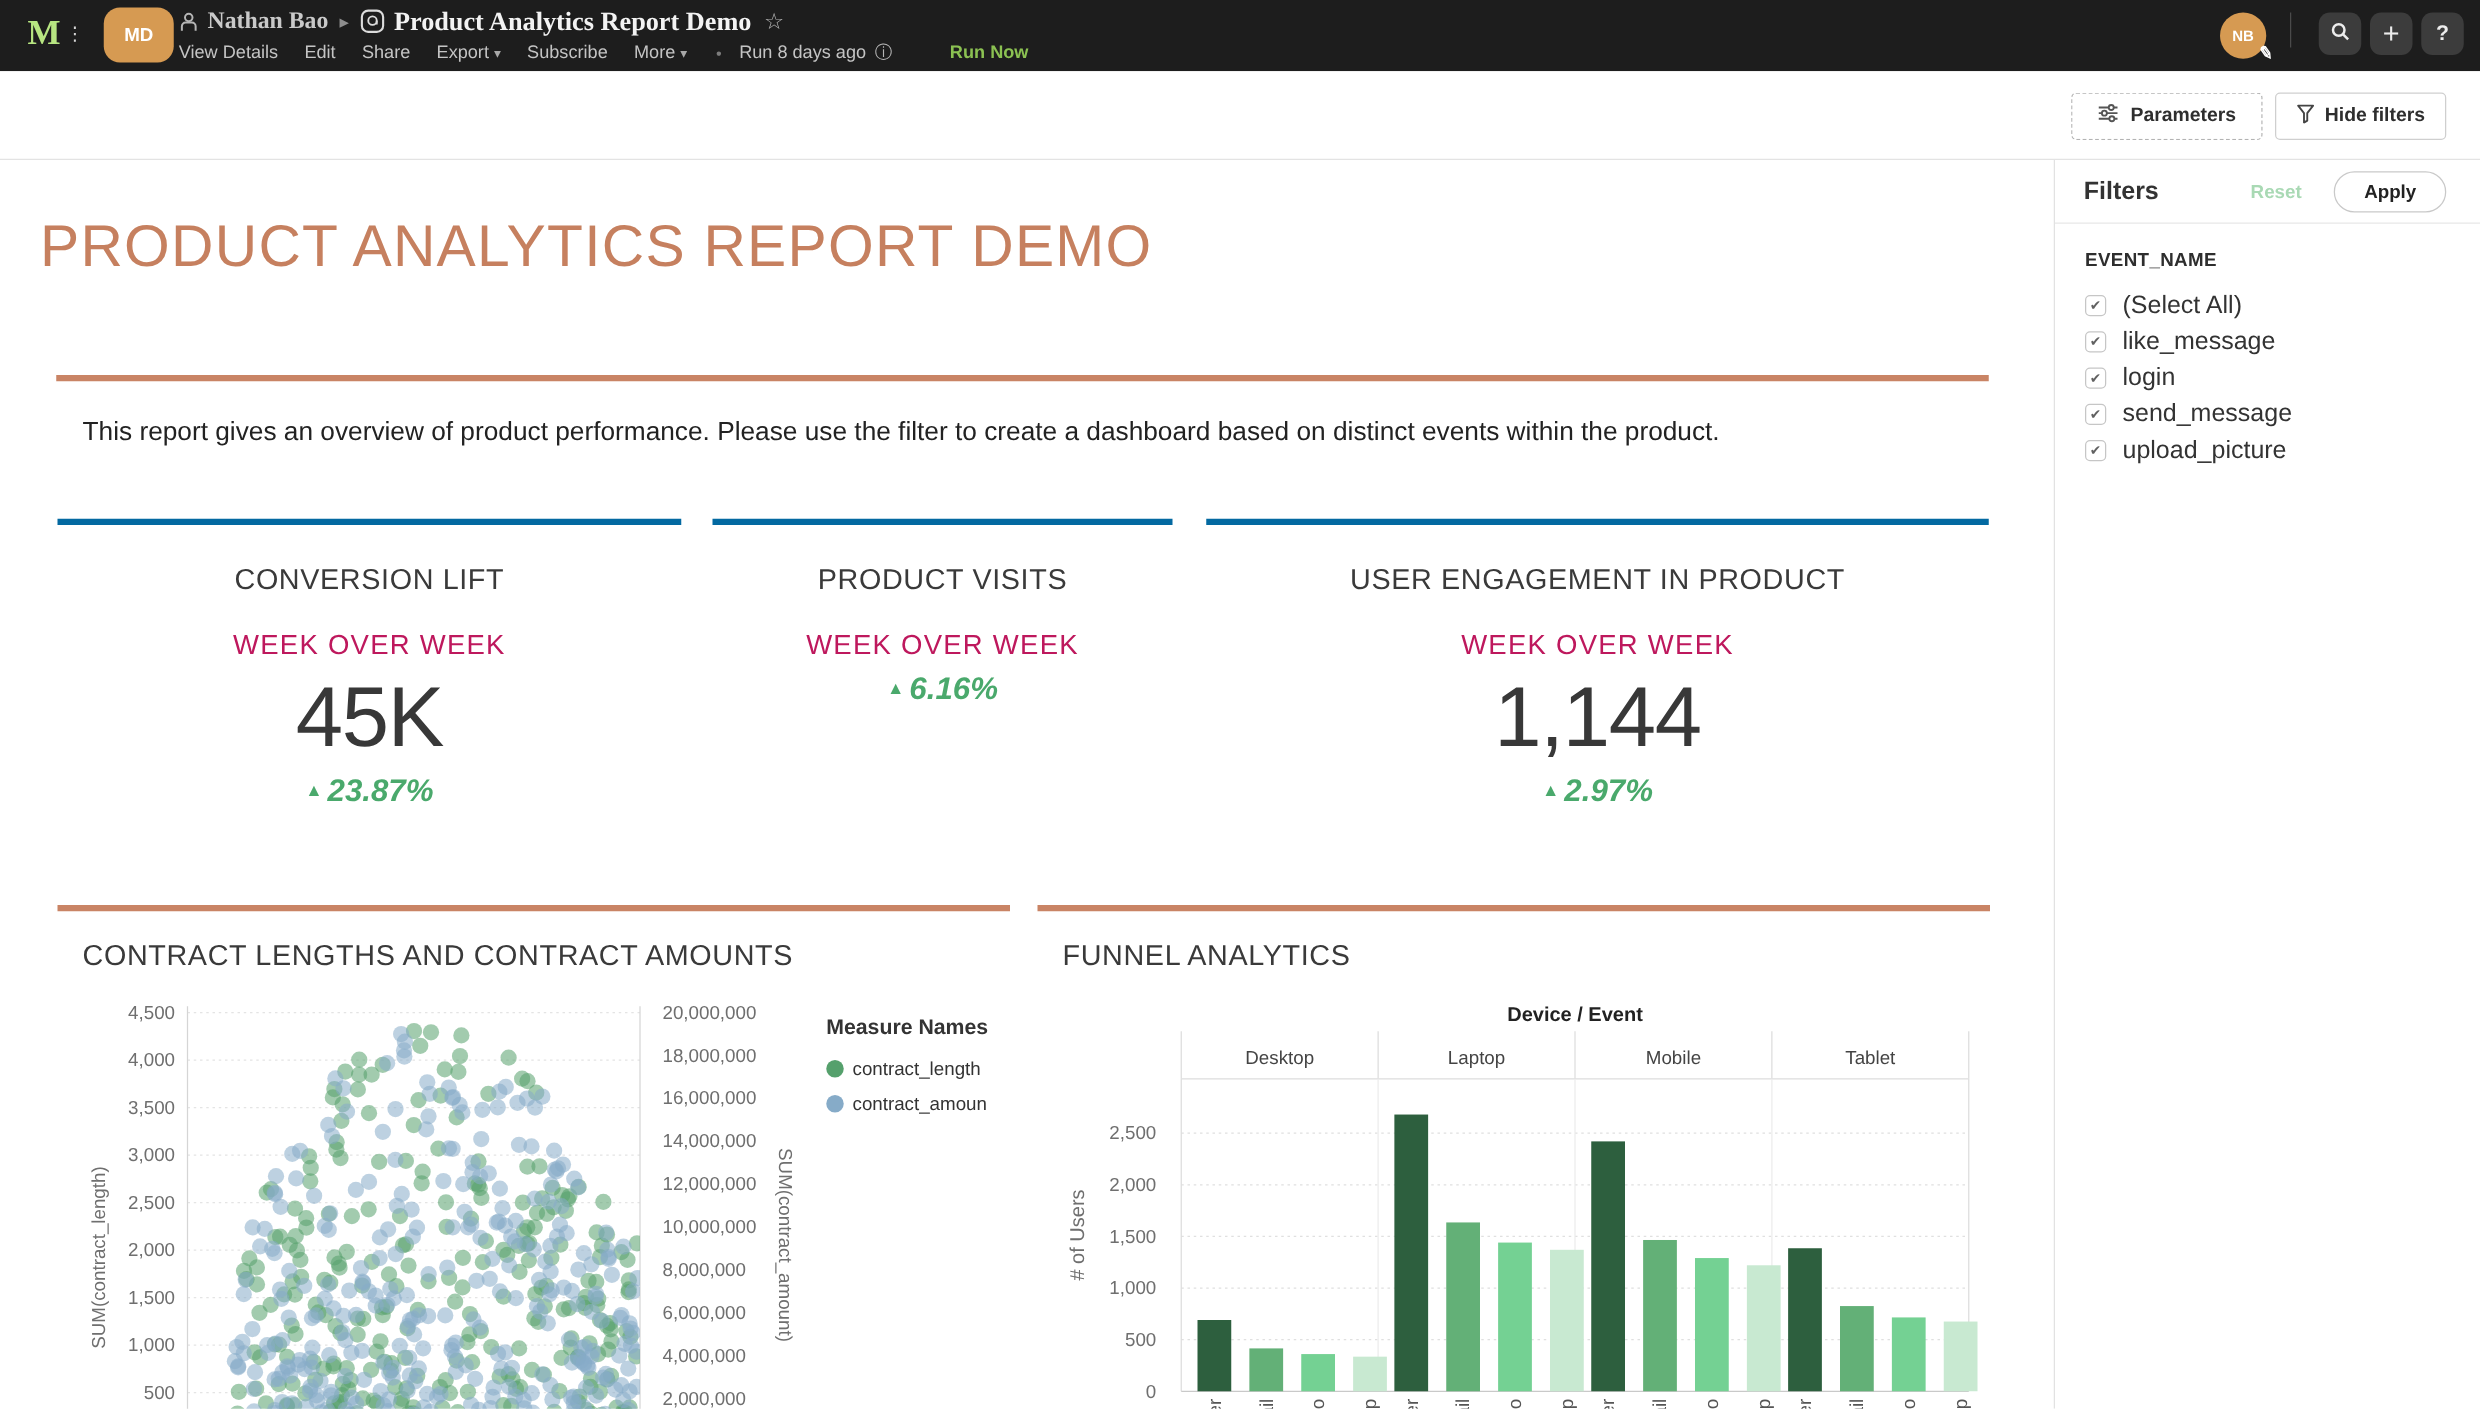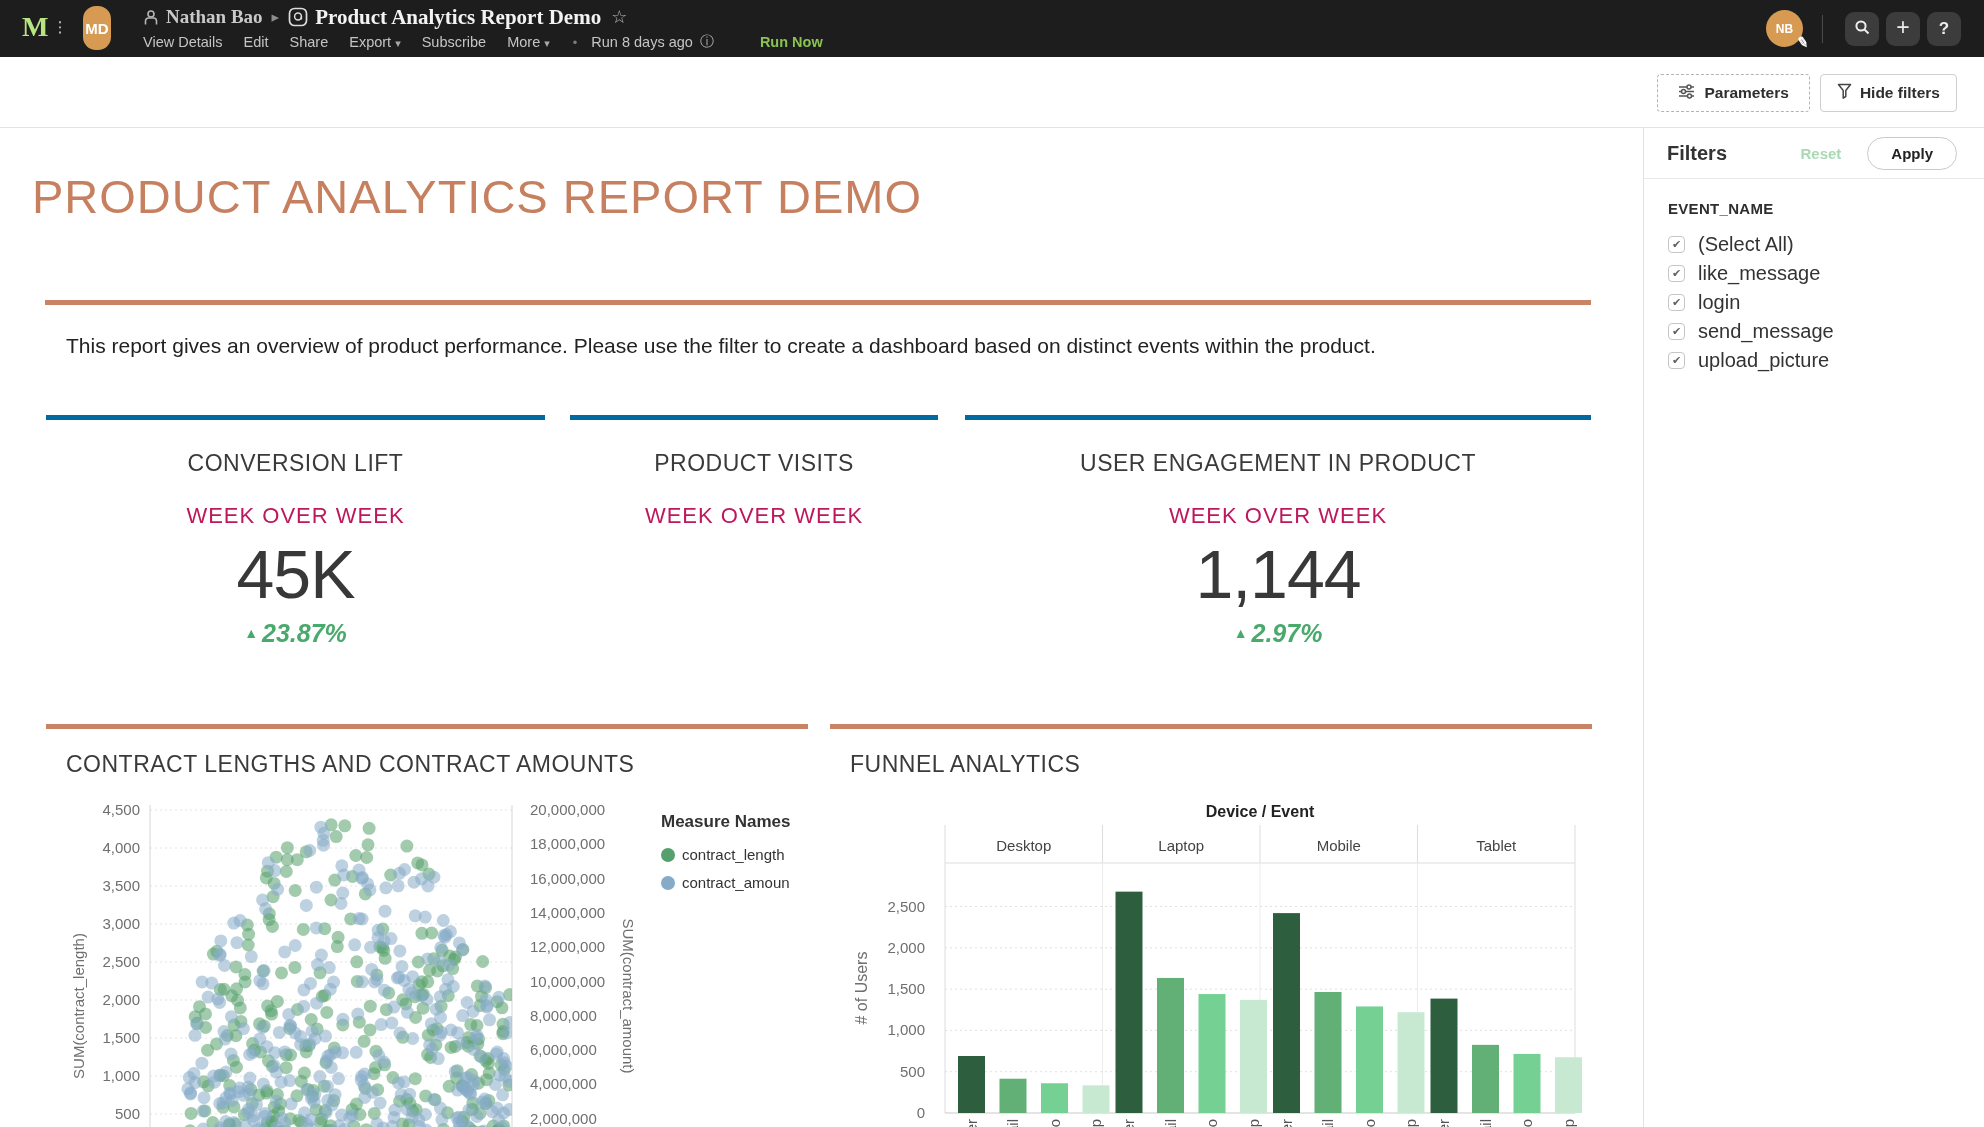--- a/index.html
+++ b/index.html
@@ -5,39 +5,39 @@
   * { margin:0; padding:0; box-sizing:border-box; }
   html,body { width:1984px; height:1127px; overflow:hidden; background:#fff;
               font-family:"Liberation Sans", sans-serif; }
   .app { position:relative; width:1984px; height:1127px; background:#fff; }
 
   
   .topbar { position:relative; height:57px; background:#1d1d1d; color:#c8c8c8; }
   .logo { position:absolute; left:22px; top:13px; display:flex; align-items:center; cursor:pointer; }
   .logo .m { font-family:"Liberation Serif", serif; font-weight:700; font-size:28px; color:#b7e581; line-height:1; }
   .logo .dots { font-size:15px; color:#d6d6d6; margin-left:4px; letter-spacing:-2px; }
-  .ws-avatar { position:absolute; left:83px; top:6px; width:28px; height:44px; border-radius:13px;
+  .ws-avatar { position:absolute; left:83px; top:6px; width:56px; height:44px; border-radius:13px;
                background:#d69a52; color:#fff; font-weight:700; font-size:15px;
                display:flex; align-items:center; justify-content:center; cursor:pointer; }
   .tb-main { position:absolute; left:143px; top:5px; }
   .crumb-row { display:flex; align-items:center; height:24px; white-space:nowrap; }
   .crumb-row .person-ic { margin-right:7px; display:flex; }
   .crumb-owner { font-family:"Liberation Serif", serif; font-size:19px; color:#c9c9c9; font-weight:600; }
   .crumb-sep { color:#8e8e8e; margin:0 9px; font-size:15px; }
   .report-ic { margin-right:7px; display:flex; }
   .crumb-title { font-family:"Liberation Serif", serif; font-size:21px; color:#f3f3f3; font-weight:700; }
   .star { color:#b5b5b5; font-size:18px; margin-left:10px; }
   .menu-row { display:flex; align-items:center; margin-top:4px; font-size:14.5px; color:#c4c4c4; white-space:nowrap; }
   .menu-item { margin-right:21px; cursor:pointer; }
   .menu-item .caret { font-size:11px; margin-left:4px; color:#a8a8a8; }
   .run-dot { color:#7c7c7c; margin:0 14px 0 2px; font-size:13px; }
   .run-status { color:#c4c4c4; }
   .info-ic { margin-left:7px; color:#b5b5b5; font-size:14px; }
   .run-now { margin-left:46px; color:#8bc152; font-weight:600; cursor:pointer; }
-  .tb-right { position:absolute; right:23px; top:10px; display:flex; align-items:center; }
+  .tb-right { position:absolute; right:13px; top:10px; display:flex; }
   .user-avatar { position:relative; width:37px; height:37px; border-radius:50%; background:#d69a52;
                  color:#fff; font-size:12px; font-weight:700; display:flex; align-items:center;
                  justify-content:center; cursor:pointer; }
   .user-avatar .pencil { position:absolute; right:-6px; bottom:-3px; font-size:14px; color:#fff; transform:rotate(10deg); }
   .tb-divider { width:1px; height:28px; background:#4a4a4a; margin:0 15px 0 19px; }
   .tb-btn { width:34px; height:34px; border-radius:9px; background:#3c3c3c; border:none; color:#ededed;
             display:flex; align-items:center; justify-content:center; margin-left:7px; cursor:pointer; }
   .tb-btn.plus { font-size:23px; font-weight:400; padding-bottom:2px; }
   .tb-btn.help { font-size:17px; font-weight:700; }
 
@@ -190,20 +190,21 @@
       <div class="kpi-row">
         <div class="kpi-card">
           <div class="kpi-title">CONVERSION LIFT</div>
           <div class="kpi-sub">WEEK OVER WEEK</div>
           <div class="kpi-value">45K</div>
           <div class="kpi-delta"><span class="tri">▲</span><span>23.87%</span></div>
         </div>
         <div class="kpi-card">
           <div class="kpi-title">PRODUCT VISITS</div>
           <div class="kpi-sub">WEEK OVER WEEK</div>
+          <div class="kpi-delta"><span class="tri">▲</span><span>6.16%</span></div>
         </div>
         <div class="kpi-card">
           <div class="kpi-title">USER ENGAGEMENT IN PRODUCT</div>
           <div class="kpi-sub">WEEK OVER WEEK</div>
           <div class="kpi-value">1,144</div>
           <div class="kpi-delta"><span class="tri">▲</span><span>2.97%</span></div>
         </div>
       </div>
 
       <div class="charts-row">

